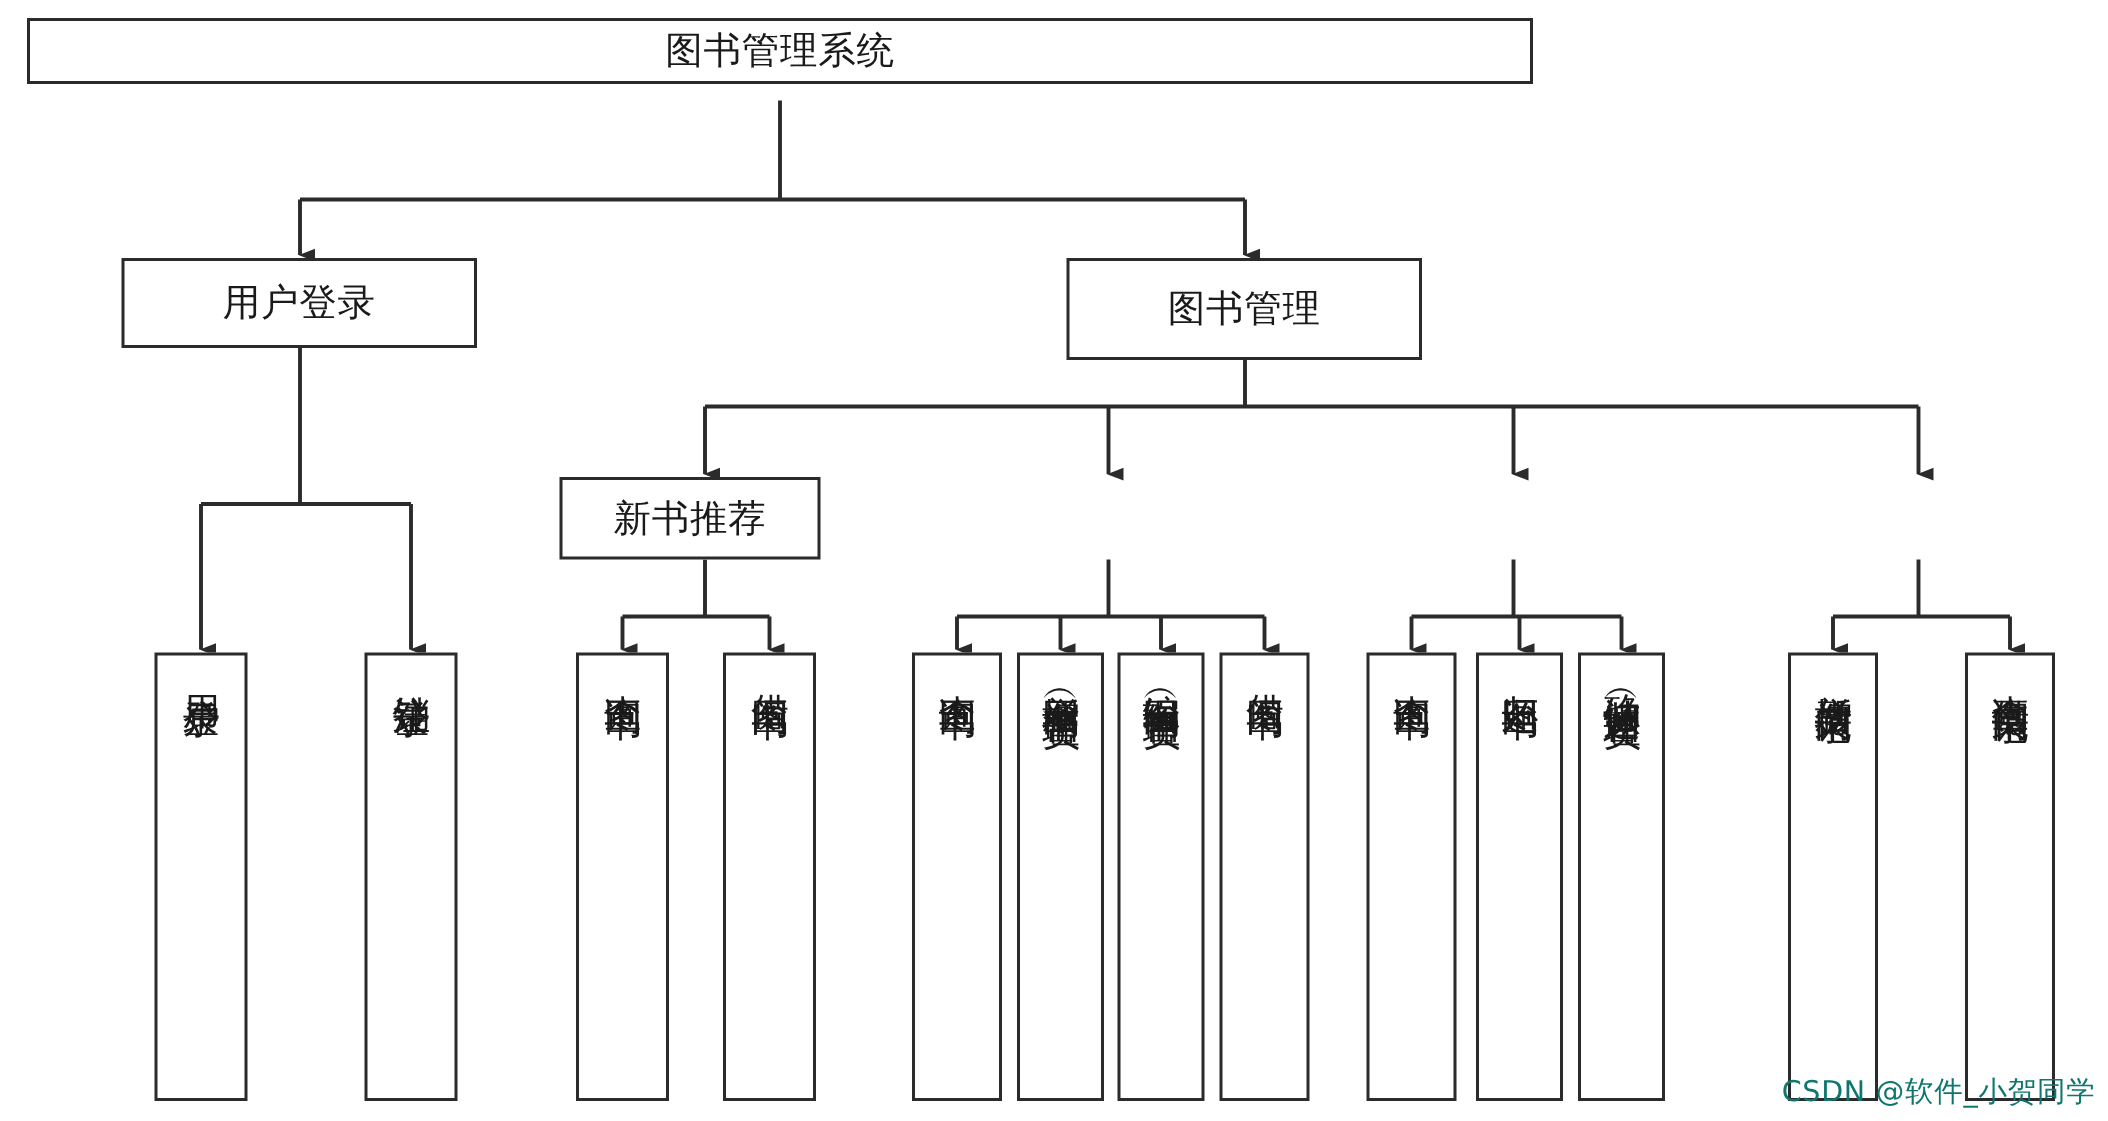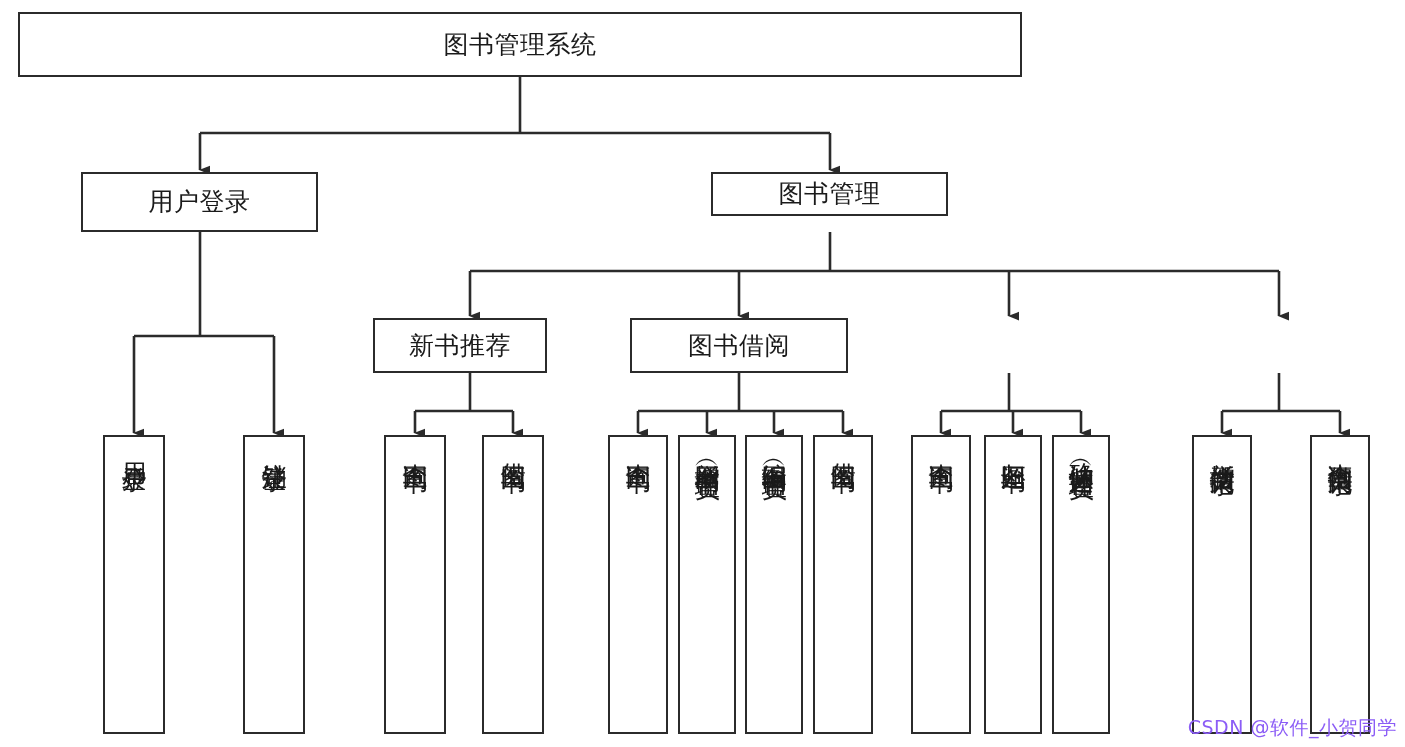--- a/index.html
+++ b/index.html
@@ -61,21 +61,21 @@
     line-height: 1.02;
     letter-spacing: 2px;
     white-space: normal;
     max-height: 100%;
   }
   .watermark {
     position: absolute;
     right: 8px;
     bottom: 6px;
     font-size: 19px;
-    color: #8b5cf6;
+    color: #0f766e;
     letter-spacing: 0.5px;
     white-space: nowrap;
     pointer-events: none;
   }
 </style>
 </head>
 <body>
 
 <div id="diagram-root">
 
@@ -122,36 +122,33 @@
       <path d="M1013,411 L1013,433" marker-end="url(#arrow)"></path>
       <path d="M1081,411 L1081,433" marker-end="url(#arrow)"></path>
 
       <path d="M1279,373 L1279,411"></path>
       <path d="M1222,411 L1340,411"></path>
       <path d="M1222,411 L1222,433" marker-end="url(#arrow)"></path>
       <path d="M1340,411 L1340,433" marker-end="url(#arrow)"></path>
     </g>
   </svg>
 
-  <div class="node root horiz" style="left:18px; top:12px; width:1004px; height:65px;">
+  <div class="node root horiz" style="left:18px; top:12px; width:1004px; height:44px;">
     <span class="label">图书管理系统</span>
   </div>
 
   <div class="node horiz" style="left:81px; top:172px; width:237px; height:60px;">
     <span class="label">用户登录</span>
   </div>
-  <div class="node horiz" style="left:711px; top:172px; width:237px; height:44px;">
+  <div class="node horiz" style="left:711px; top:172px; width:237px; height:68px;">
     <span class="label">图书管理</span>
   </div>
 
   <div class="node horiz" style="left:373px; top:318px; width:174px; height:55px;">
     <span class="label">新书推荐</span>
-  </div>
-  <div class="node horiz" style="left:630px; top:318px; width:218px; height:55px;">
-    <span class="label">图书借阅</span>
   </div>
 
   <div class="node vert" style="left:103px; top:435px; width:62px; height:299px;">
     <span class="label">用户登录</span>
   </div>
   <div class="node vert" style="left:243px; top:435px; width:62px; height:299px;">
     <span class="label">注销登录</span>
   </div>
 
   <div class="node vert" style="left:384px; top:435px; width:62px; height:299px;">

